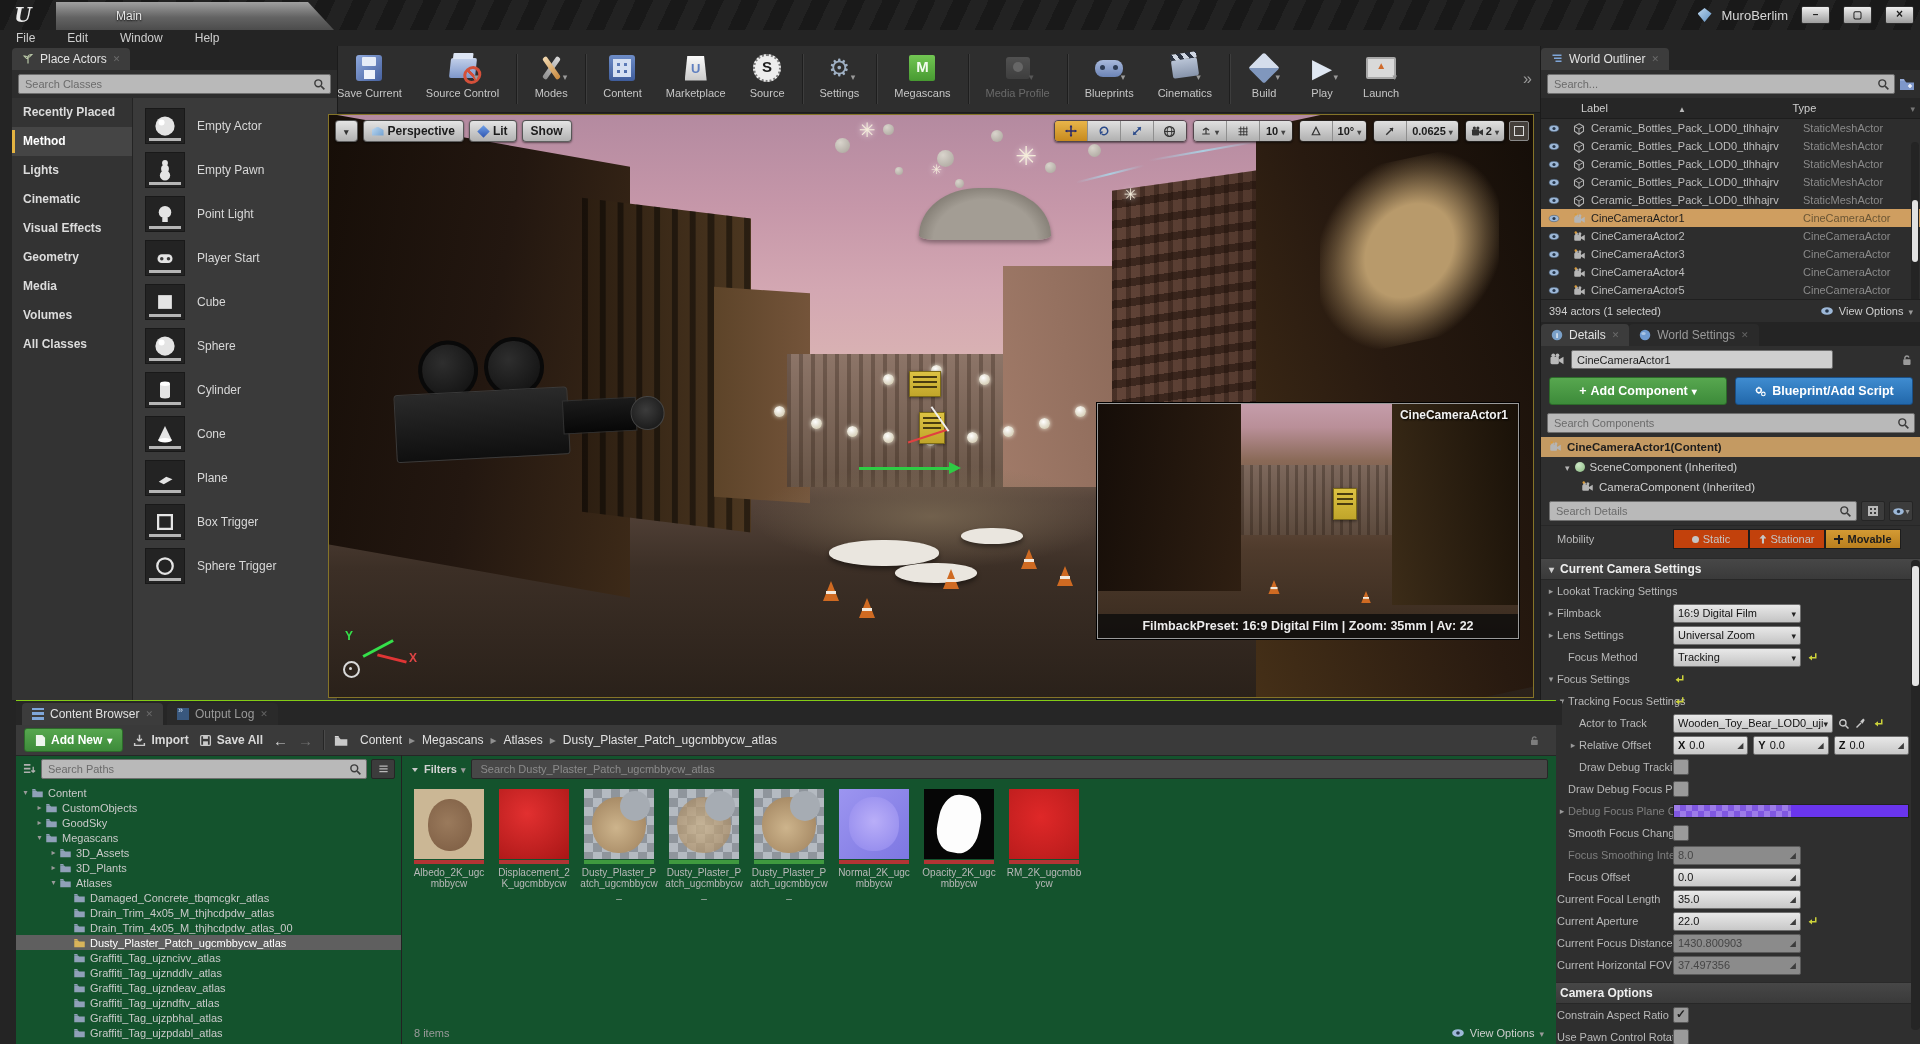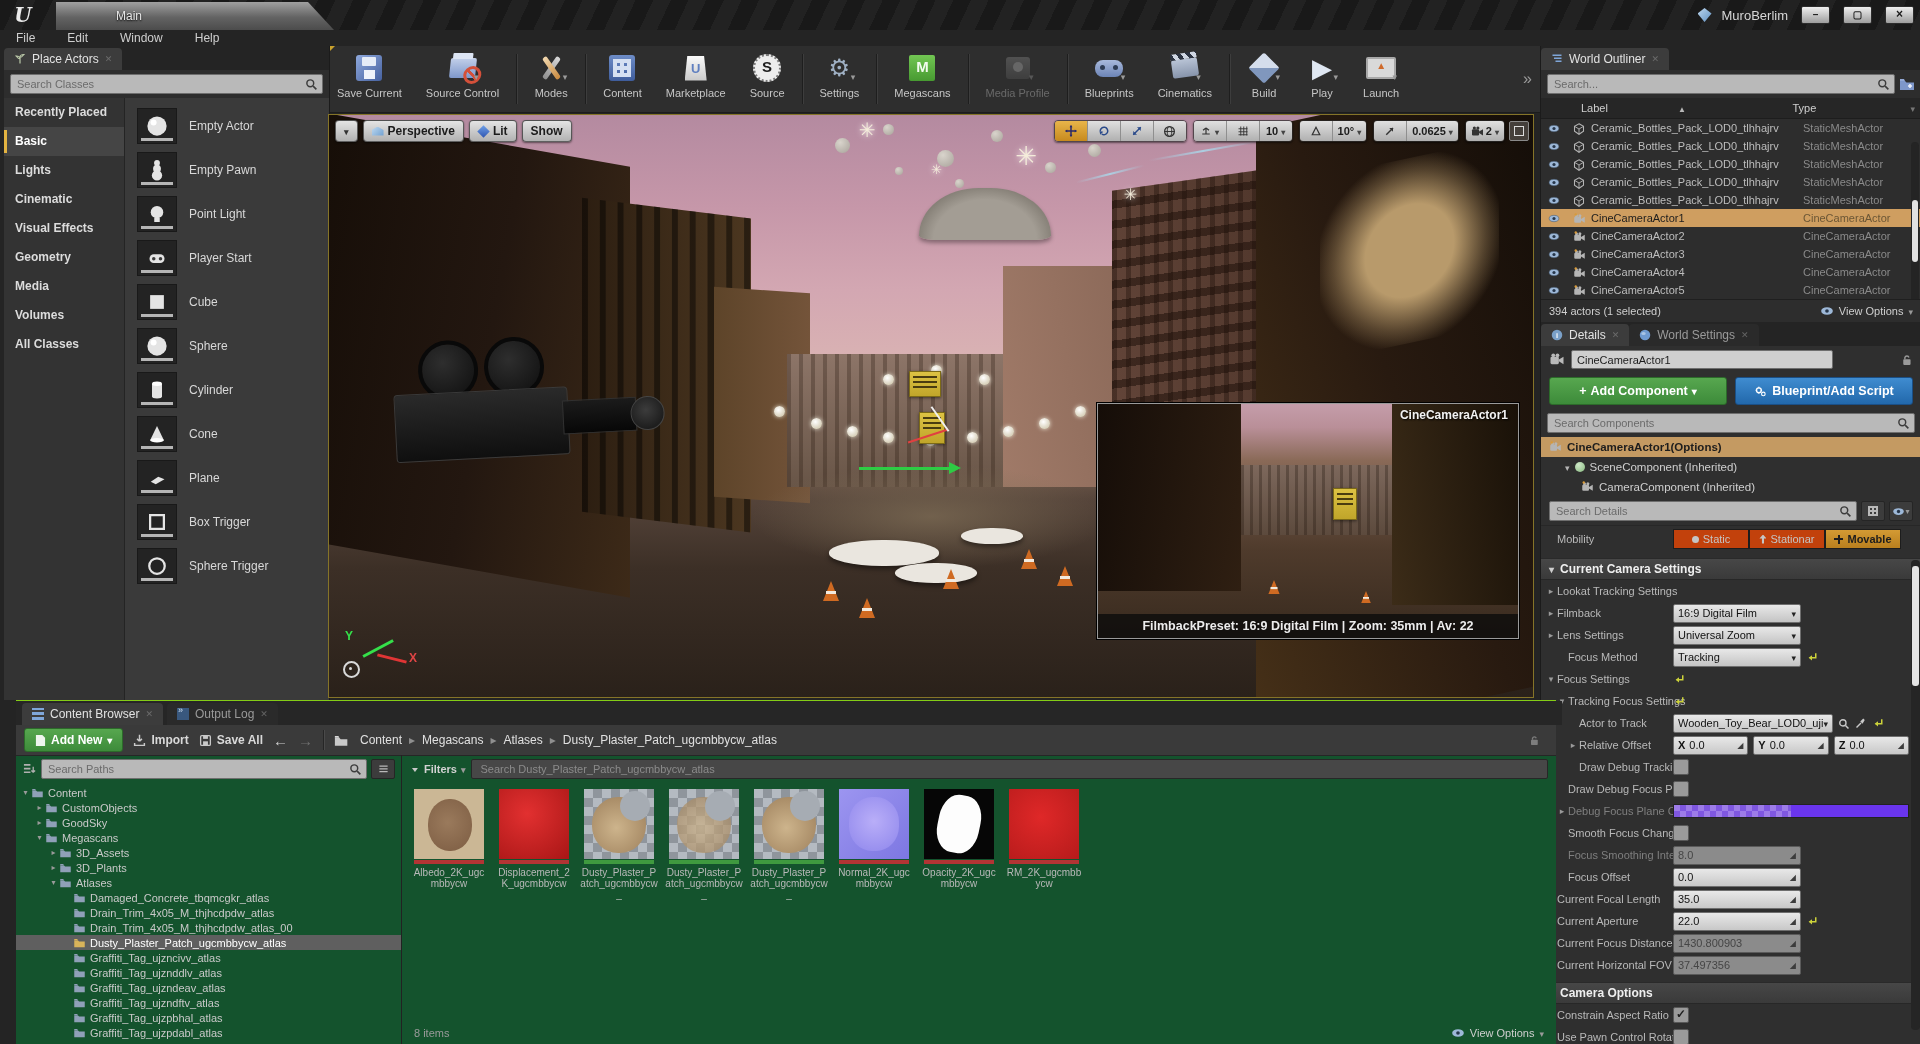--- a/index.html
+++ b/index.html
@@ -77,21 +77,21 @@
   .i-bp::after{content:"";position:absolute;right:5px;top:5px;width:5px;height:5px;border-radius:50%;background:#2e3c55;}
   .i-cine{width:26px;height:18px;background:linear-gradient(#b9c4d6,#8794ab);transform:rotate(-8deg);position:relative;border-radius:2px;}
   .i-cine::before{content:"";position:absolute;left:0;top:-6px;width:100%;height:6px;background:repeating-linear-gradient(60deg,#2b3240 0 4px,#cfd6e2 4px 8px);}
   .i-build{width:22px;height:22px;background:linear-gradient(135deg,#d4ddec 50%,#8097bd 50%);transform:rotate(45deg);border-radius:2px;}
   .i-play{color:#dfe7f2;font-size:26px;line-height:30px;}
   .i-play::after{content:"▶";}
   .i-launch{width:26px;height:18px;border:2px solid #a8a8a8;border-radius:2px;background:#d9d9d9;position:relative;}
   .i-launch::after{content:"▲";position:absolute;left:0;right:0;top:1px;text-align:center;font-size:10px;color:#cf6a2a;}
 
   
-  #place-actors{position:absolute;left:4px;top:46px;width:325px;height:654px;background:#2d2d2d;border-right:1px solid #1b1b1b;}
+  #place-actors{position:absolute;left:12px;top:46px;width:325px;height:654px;background:#2d2d2d;border-right:1px solid #1b1b1b;}
   .panel-tabstrip{height:24px;background:#242424;display:flex;align-items:flex-end;}
   .panel-tab{height:22px;display:flex;align-items:center;gap:6px;padding:0 10px;background:#3c3c3c;
     border-radius:4px 4px 0 0;font-size:12px;color:#e2e2e2;}
   .panel-tab.inactive{background:#2a2a2a;color:#9a9a9a;}
   .tab-x{color:#8a8a8a;font-size:9px;opacity:.6;}
   .tab-x::after{content:"✕";}
   .search-row{display:flex;align-items:center;padding:4px 6px;gap:4px;}
   .search-box{flex:1;display:flex;align-items:center;background:#b9b9b9;border:1px solid #6e6e6e;border-radius:2px;height:18px;padding:0 4px;}
   .search-box input{flex:1;border:none;background:transparent;outline:none;font-size:11px;color:#2c2c2c;}
   .search-box input::placeholder{color:#6b6b6b;}
@@ -496,21 +496,21 @@
         <input placeholder="Search Classes" style="">
         <svg class="ic" width="13" height="13" viewBox="0 0 16 16">
             <circle cx="6.5" cy="6.5" r="4.2" fill="none" stroke="#3c3c3c" stroke-width="1.8"></circle>
             <line x1="10" y1="10" x2="14" y2="14" stroke="#3c3c3c" stroke-width="2"></line>
           </svg>
       </div>
     </div>
     <div id="pa-body">
       <div id="pa-cats">
           <div class="pa-cat">Recently Placed</div>
-          <div class="pa-cat sel">Basic</div>
+          <div class="pa-cat sel">Method</div>
           <div class="pa-cat">Lights</div>
           <div class="pa-cat">Cinematic</div>
           <div class="pa-cat">Visual Effects</div>
           <div class="pa-cat">Geometry</div>
           <div class="pa-cat">Media</div>
           <div class="pa-cat">Volumes</div>
           <div class="pa-cat">All Classes</div>
         </div>
       <div id="pa-items">
           <div class="pa-item">
@@ -1036,21 +1036,21 @@
     </div>
     <div id="dt-components">
         <div class="comp-row sel" style="padding-left: 8px;">
           <svg class="ic" width="13" height="12" viewBox="0 0 16 16">
             <rect x="1" y="5" width="9" height="8" rx="1.5" fill="#b5b5b5"></rect>
             <polygon points="10,8 15,5 15,13 10,10" fill="#b5b5b5"></polygon>
             <circle cx="4" cy="3.5" r="2" fill="#b5b5b5"></circle>
             <circle cx="8.5" cy="3.5" r="2" fill="#b5b5b5"></circle>
             <circle cx="3" cy="2" r="1.6" fill="#d89a3a"></circle>
           </svg>
-          <span>CineCameraActor1(Options)</span>
+          <span>CineCameraActor1(Content)</span>
         </div>
         <div class="comp-row" style="padding-left: 24px;">
           <span class="comp-exp"></span>
           <span class="dot-green"></span>
           <span>SceneComponent (Inherited)</span>
         </div>
         <div class="comp-row" style="padding-left: 40px;">
           <svg class="ic" width="13" height="12" viewBox="0 0 16 16">
             <rect x="1" y="5" width="9" height="8" rx="1.5" fill="#b5b5b5"></rect>
             <polygon points="10,8 15,5 15,13 10,10" fill="#b5b5b5"></polygon>

